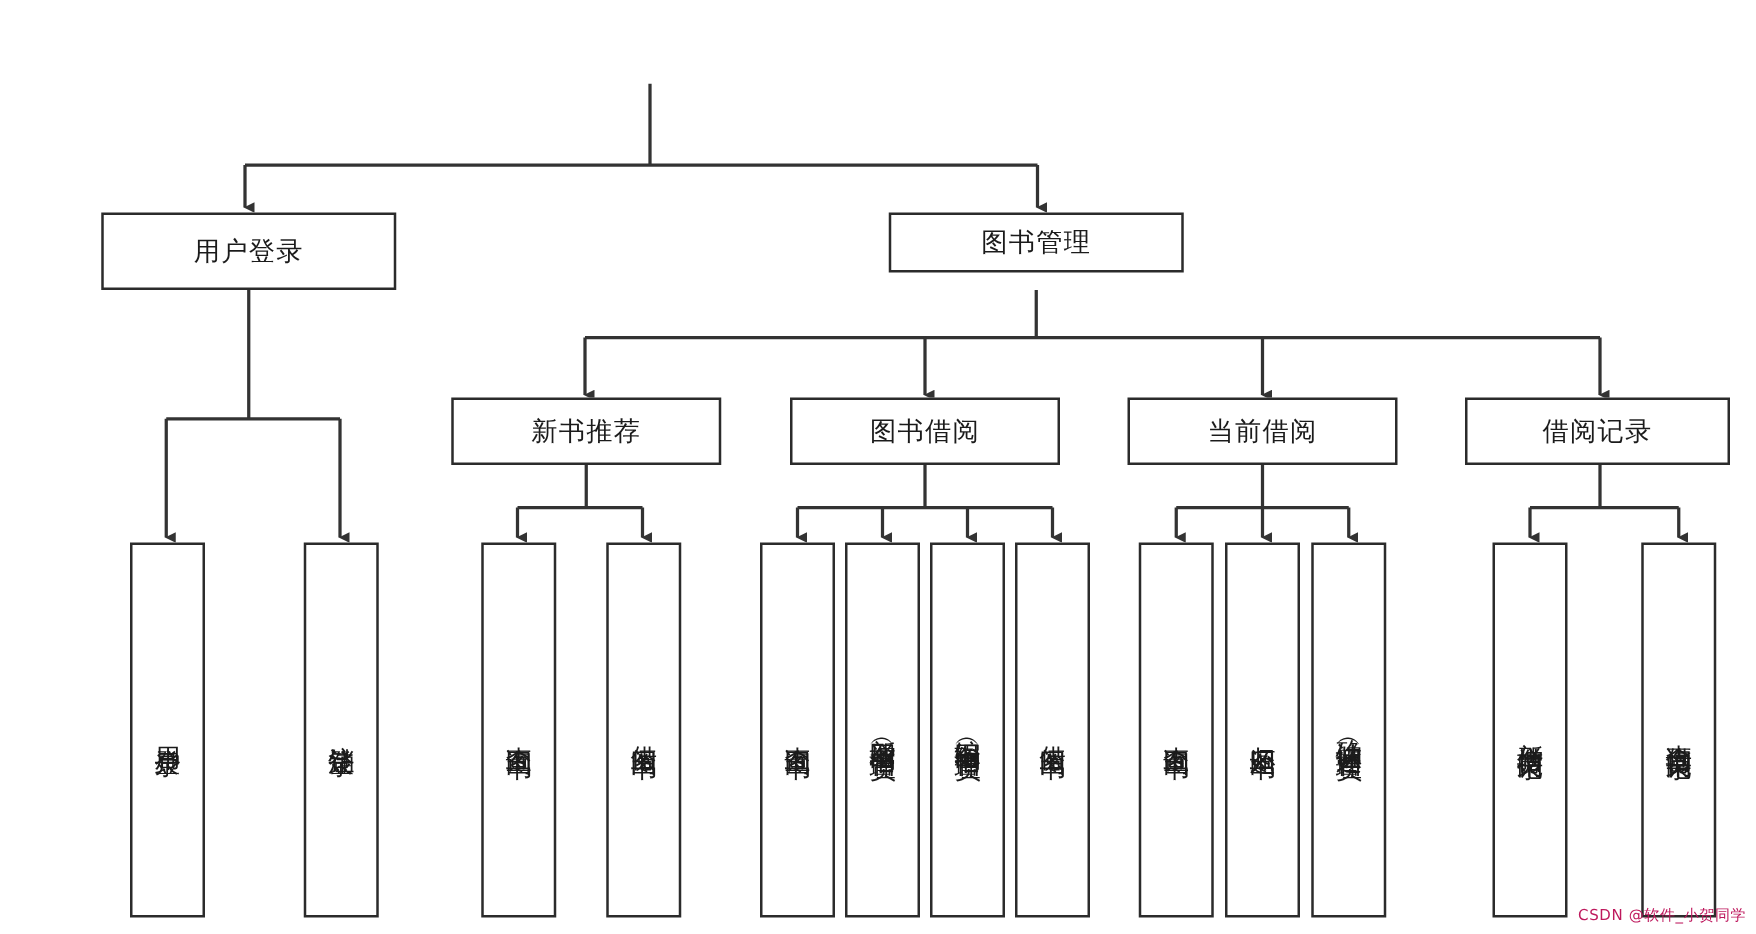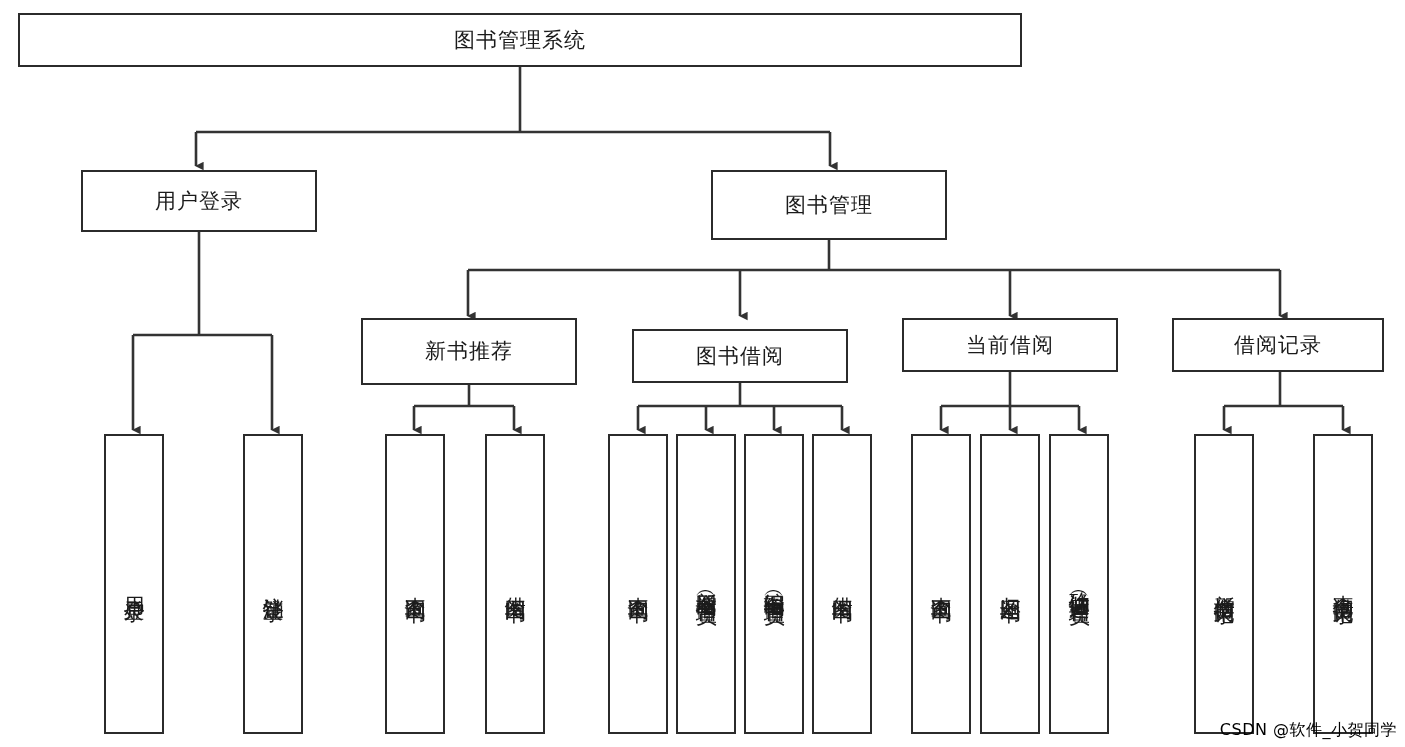--- a/index.html
+++ b/index.html
@@ -58,22 +58,22 @@
   }
   .node-v .vtext {
     writing-mode: vertical-rl;
     text-orientation: upright;
     display: block;
   }
   #watermark {
     position: absolute;
     right: 8px;
     bottom: 6px;
-    font-size: 16px;
-    color: #000000;
+    font-size: 12px;
+    color: #be185d;
     letter-spacing: 0.5px;
     white-space: nowrap;
     font-family: "DejaVu Sans", "Liberation Sans", sans-serif;
   }
 </style>
 </head>
 <body>
 
 <div id="diagram-root">
 
@@ -120,35 +120,32 @@
       <path d="M 1010,406 L 1010,430" marker-end="url(#arrowhead)"></path>
       <path d="M 1079,406 L 1079,430" marker-end="url(#arrowhead)"></path>
 
       <path d="M 1280,372 L 1280,406"></path>
       <path d="M 1224,406 L 1343,406"></path>
       <path d="M 1224,406 L 1224,430" marker-end="url(#arrowhead)"></path>
       <path d="M 1343,406 L 1343,430" marker-end="url(#arrowhead)"></path>
     </g>
   </svg>
 
-  <div class="node node-root" style="left:18px; top:13px; width:1004px; height:54px;">
-    <span>图书管理系统</span>
-  </div>
 
   <div class="node node-h" style="left:81px; top:170px; width:236px; height:62px;">
     <span>用户登录</span>
   </div>
-  <div class="node node-h" style="left:711px; top:170px; width:236px; height:70px;">
+  <div class="node node-h" style="left:711px; top:170px; width:236px; height:48px;">
     <span>图书管理</span>
   </div>
 
-  <div class="node node-h" style="left:361px; top:318px; width:216px; height:67px;">
+  <div class="node node-h" style="left:361px; top:318px; width:216px; height:54px;">
     <span>新书推荐</span>
   </div>
-  <div class="node node-h" style="left:632px; top:318px; width:216px; height:54px;margin-top:11px;">
+  <div class="node node-h" style="left:632px; top:318px; width:216px; height:54px;">
     <span>图书借阅</span>
   </div>
   <div class="node node-h" style="left:902px; top:318px; width:216px; height:54px;text-align:right;">
     <span>当前借阅</span>
   </div>
   <div class="node node-h" style="left:1172px; top:318px; width:212px; height:54px;">
     <span>借阅记录</span>
   </div>
 
   <div class="node node-v" style="left:104px; top:434px; width:60px; height:300px;">

